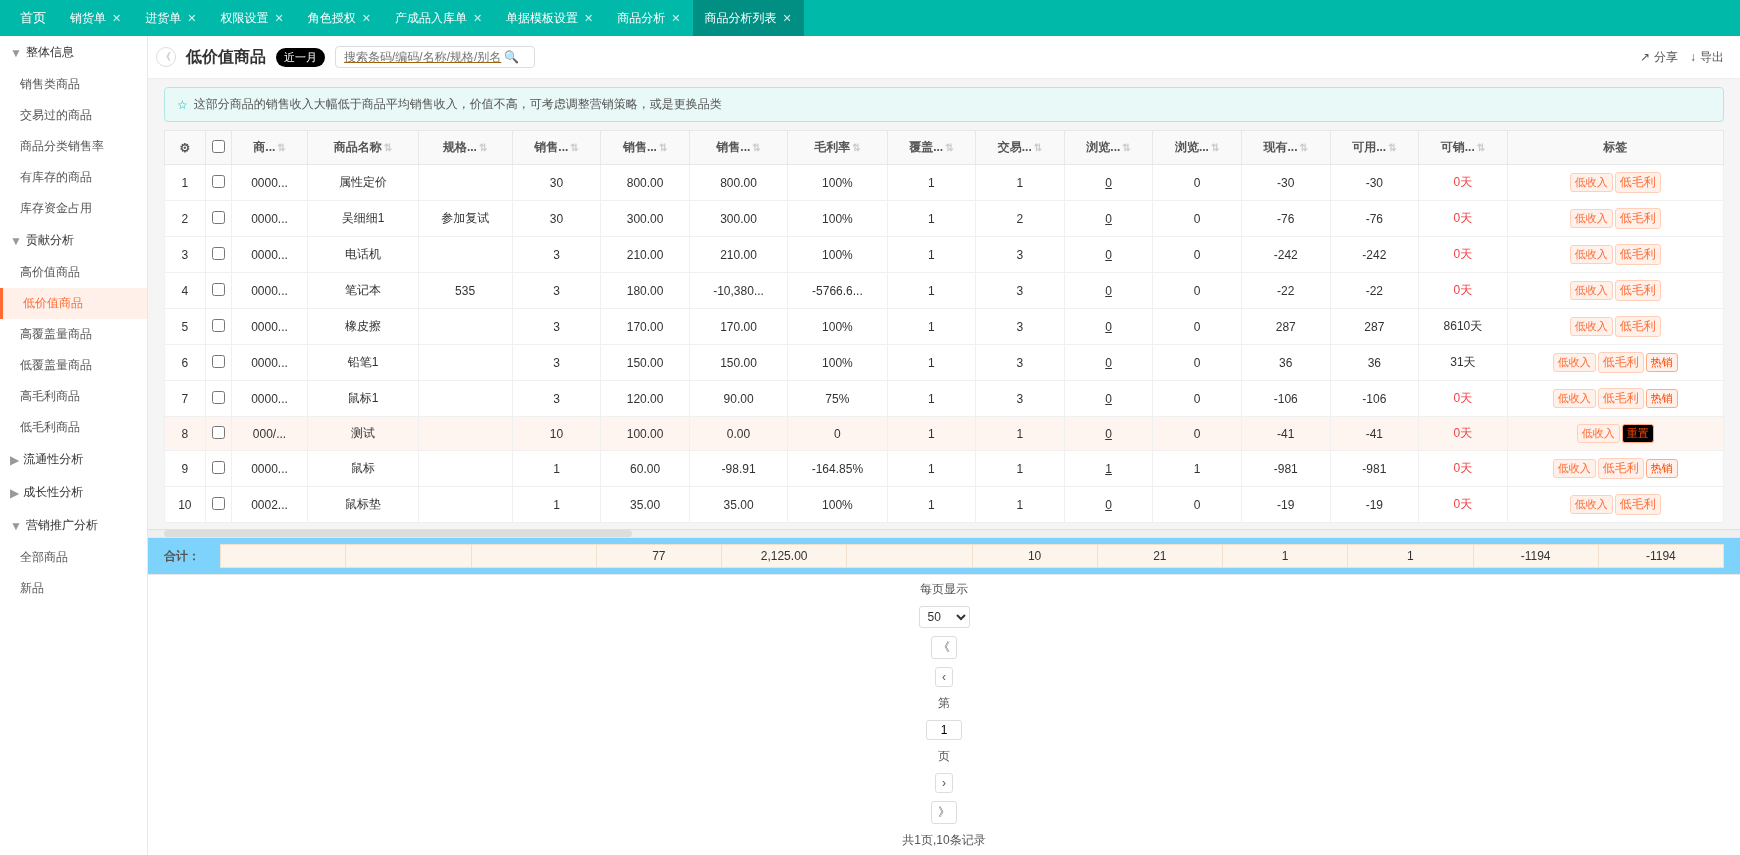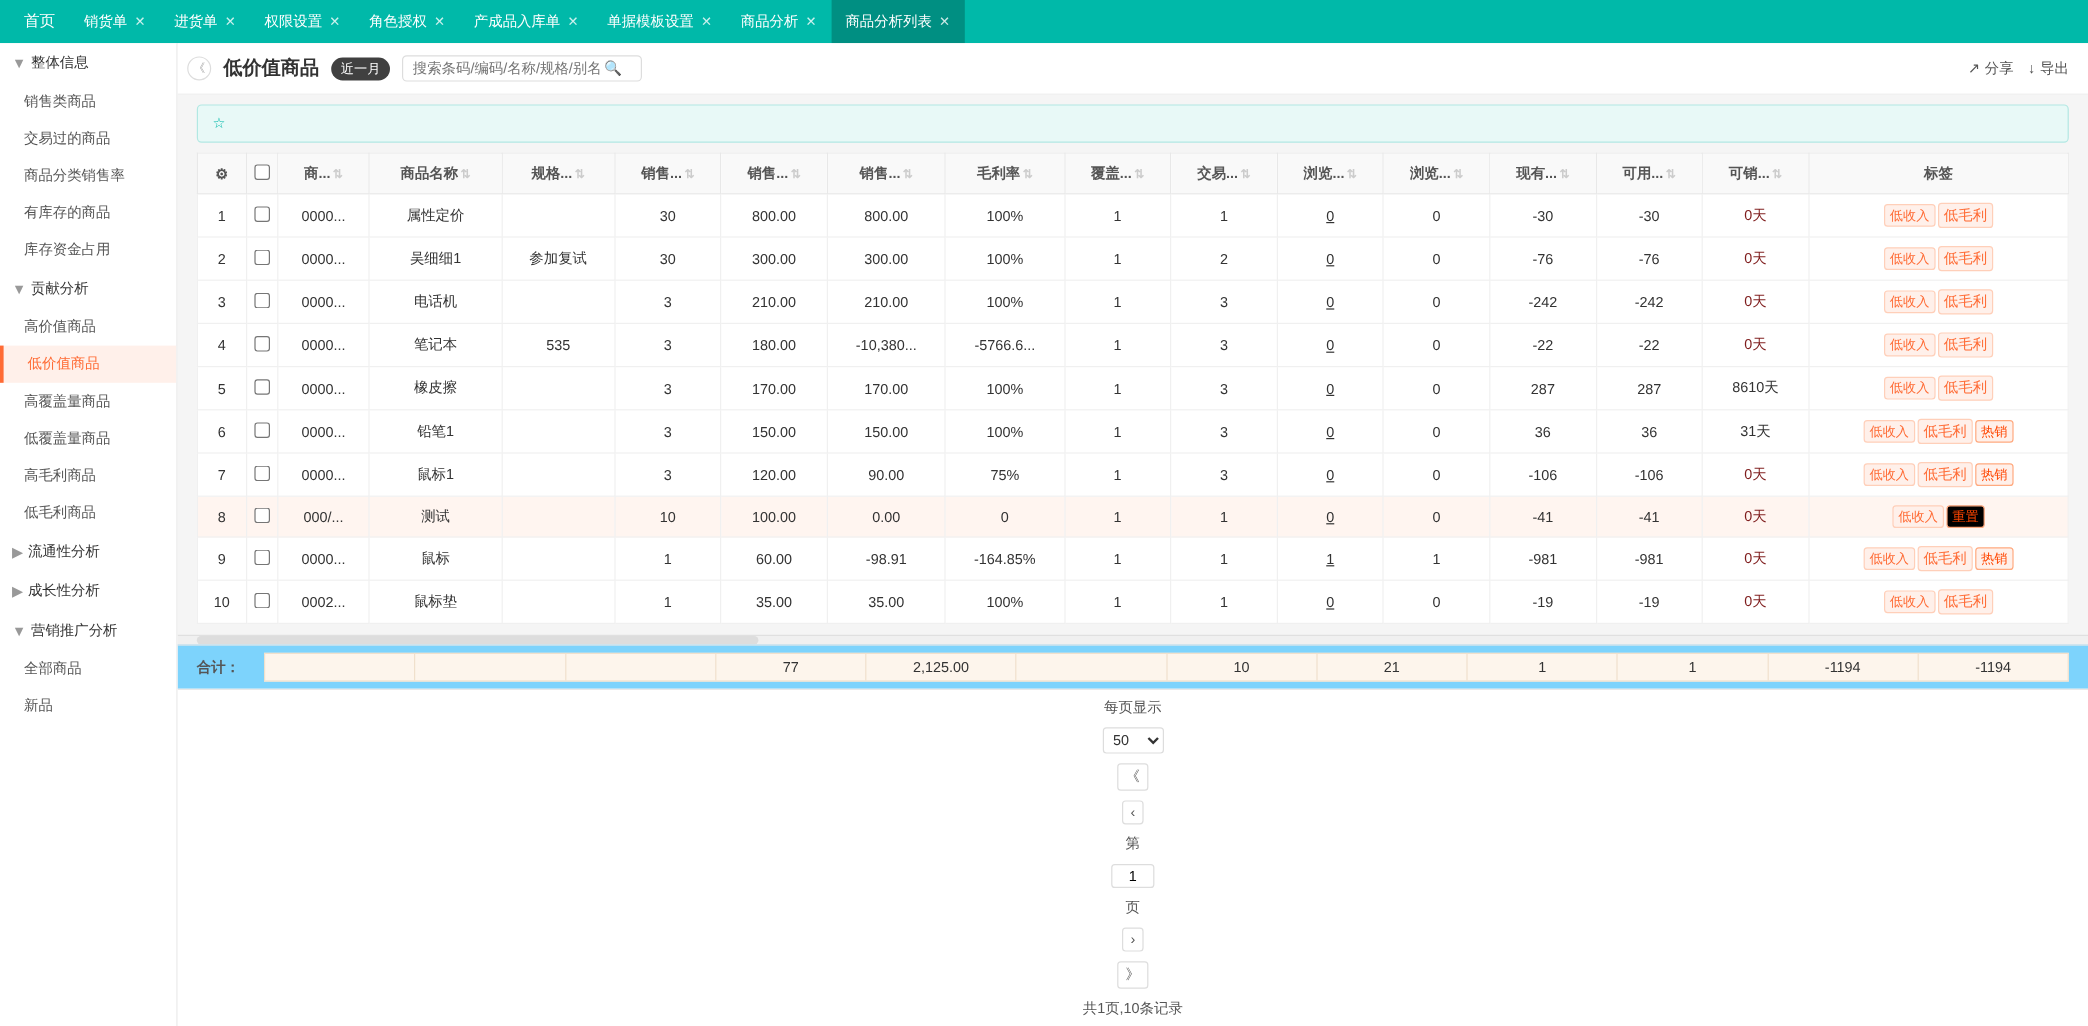--- a/index.html
+++ b/index.html
@@ -79,21 +79,21 @@
       display: flex;
       align-items: center;
       gap: 10px;
     }
     .page-title {
       font-size: 16px;
       font-weight: bold;
       color: #333;
     }
     .tag-btn {
-      background: #404040;
+      background: #000000;
       color: white;
       padding: 2px 8px;
       border-radius: 10px;
       font-size: 11px;
       cursor: pointer;
     }
     .search-box {
       display: flex;
       align-items: center;
       border: 1px solid #ddd;
@@ -102,20 +102,21 @@
       background: white;
       width: 200px;
     }
     .search-box input {
       border: none;
       outline: none;
       font-size: 12px;
       color: #a16207;
       width: 160px;
       background: transparent;
+      text-decoration: underline;
     }
     .search-icon { color: #ff6b35; cursor: pointer; }
     .page-header-right {
       display: flex;
       align-items: center;
       gap: 12px;
     }
     .action-btn {
       display: flex;
       align-items: center;
@@ -226,21 +227,21 @@
     .tag-danger {
       background: #000000;
       color: #ff4500;
       border: 1px solid #ffaa80;
       border-radius: 3px;
       padding: 1px 4px;
       font-size: 11px;
       margin: 1px;
       display: inline-block;
     }
-    .zero-days { color: #7f1d1d; font-size: 12px; text-align: center; }
+    .zero-days { color: #ef4444; font-size: 12px; text-align: center; }
     .underline-link { text-decoration: underline; cursor: pointer; color: #333; }
 
     
     .table-footer {
       background: #7dd3fc;
       border-top: 1px solid #e8e8e8;
       padding: 6px 16px;
       display: flex;
       align-items: center;
     }
@@ -418,20 +419,21 @@
         </div>
         <div class="action-btn">
           <span>↓</span>
           <span>导出</span>
         </div>
       </div>
     </div>
 
     <div class="info-banner">
       <span style="color:#00b9a9;">☆</span>
+      <span>这部分商品的销售收入大幅低于商品平均销售收入，价值不高，可考虑调整营销策略，或是更换品类</span>
     </div>
 
     <div class="table-area">
       <table>
         <thead>
           <tr>
             <th><span class="settings-icon">⚙</span></th>
             <th><input type="checkbox" style=""></th>
             <th><span class="col-sort">商... <span style="color:#ccc;font-size:10px;">⇅</span></span></th>
             <th><span class="col-sort">商品名称 <span style="color:#ccc;font-size:10px;">⇅</span></span></th>

